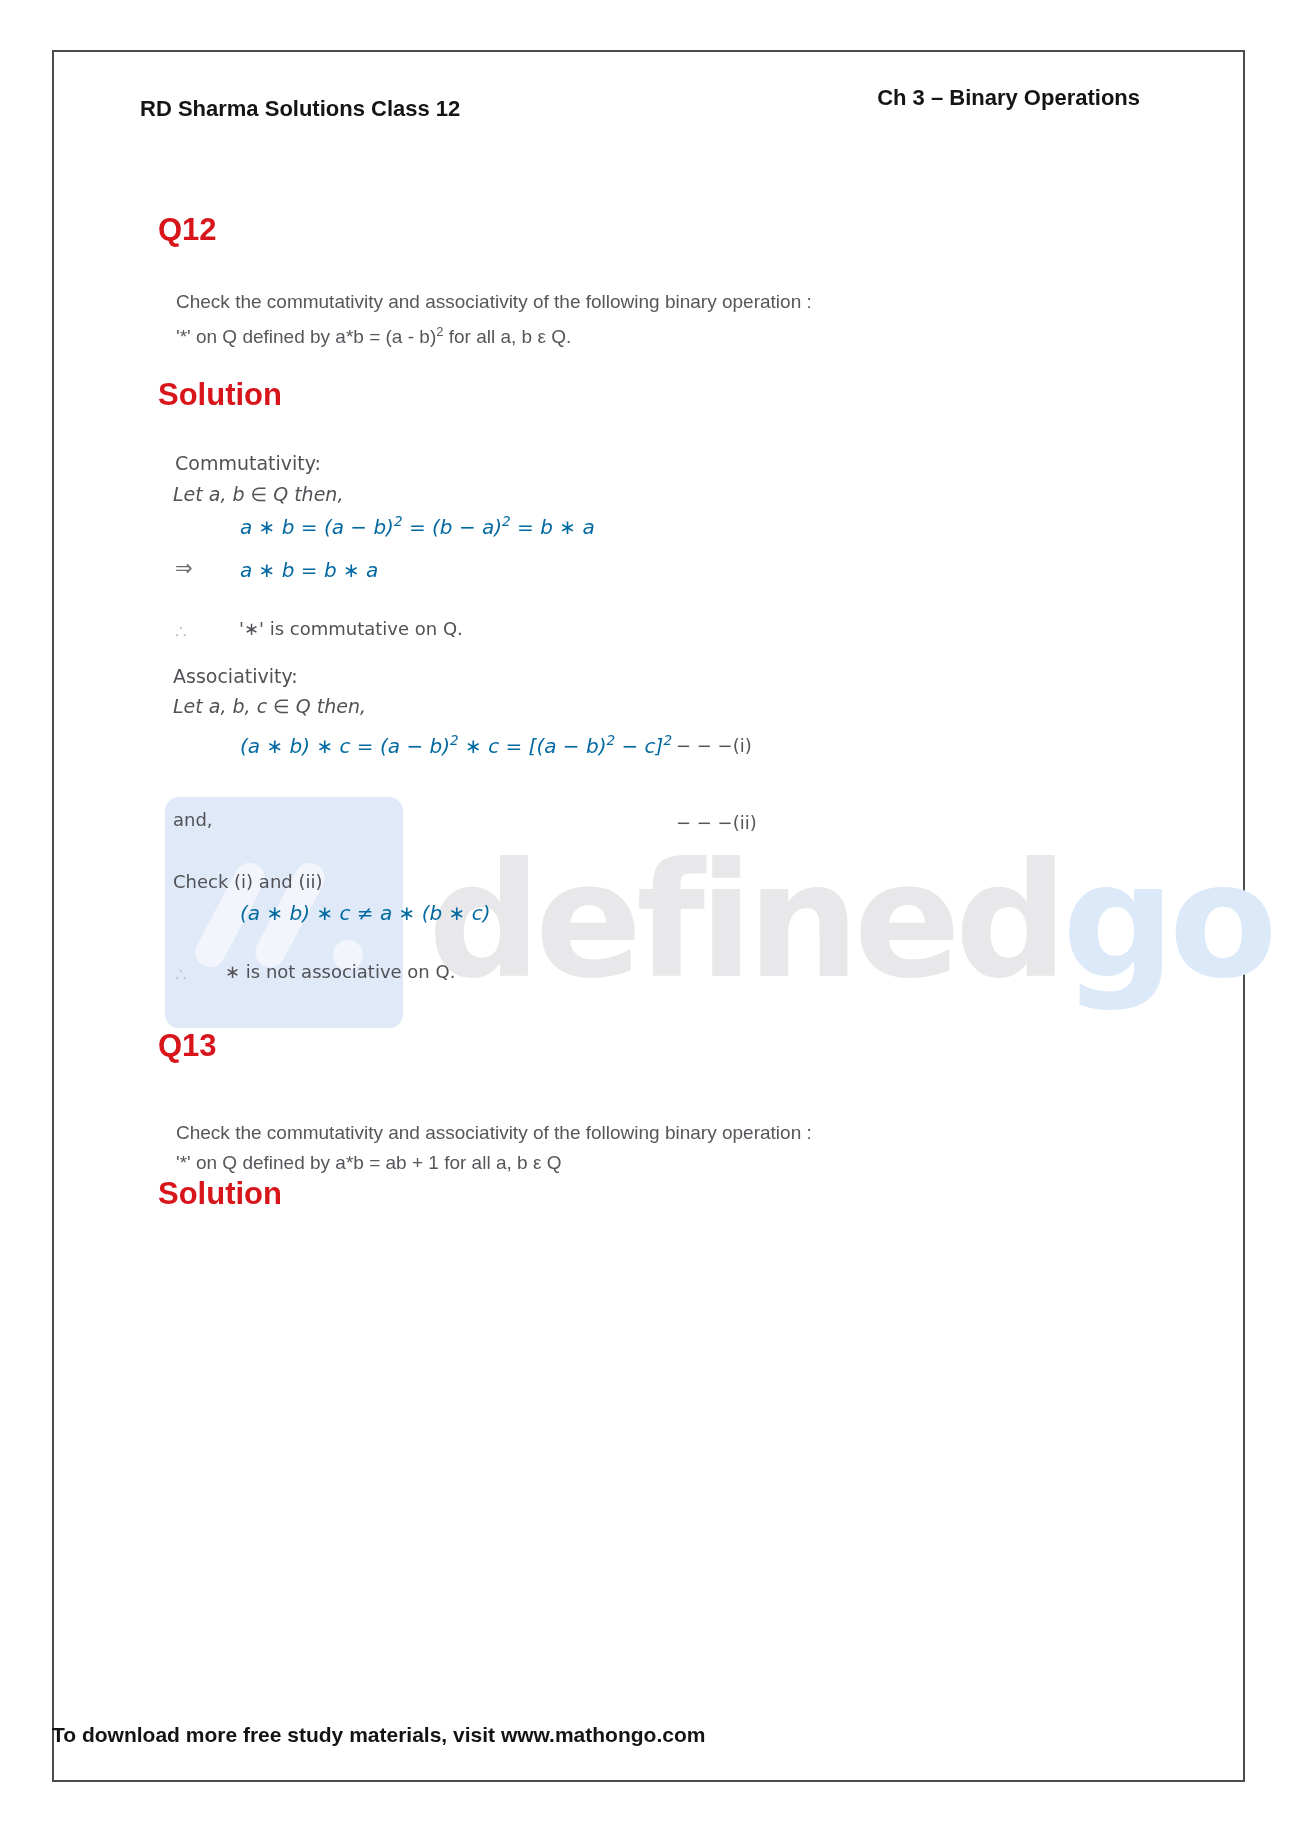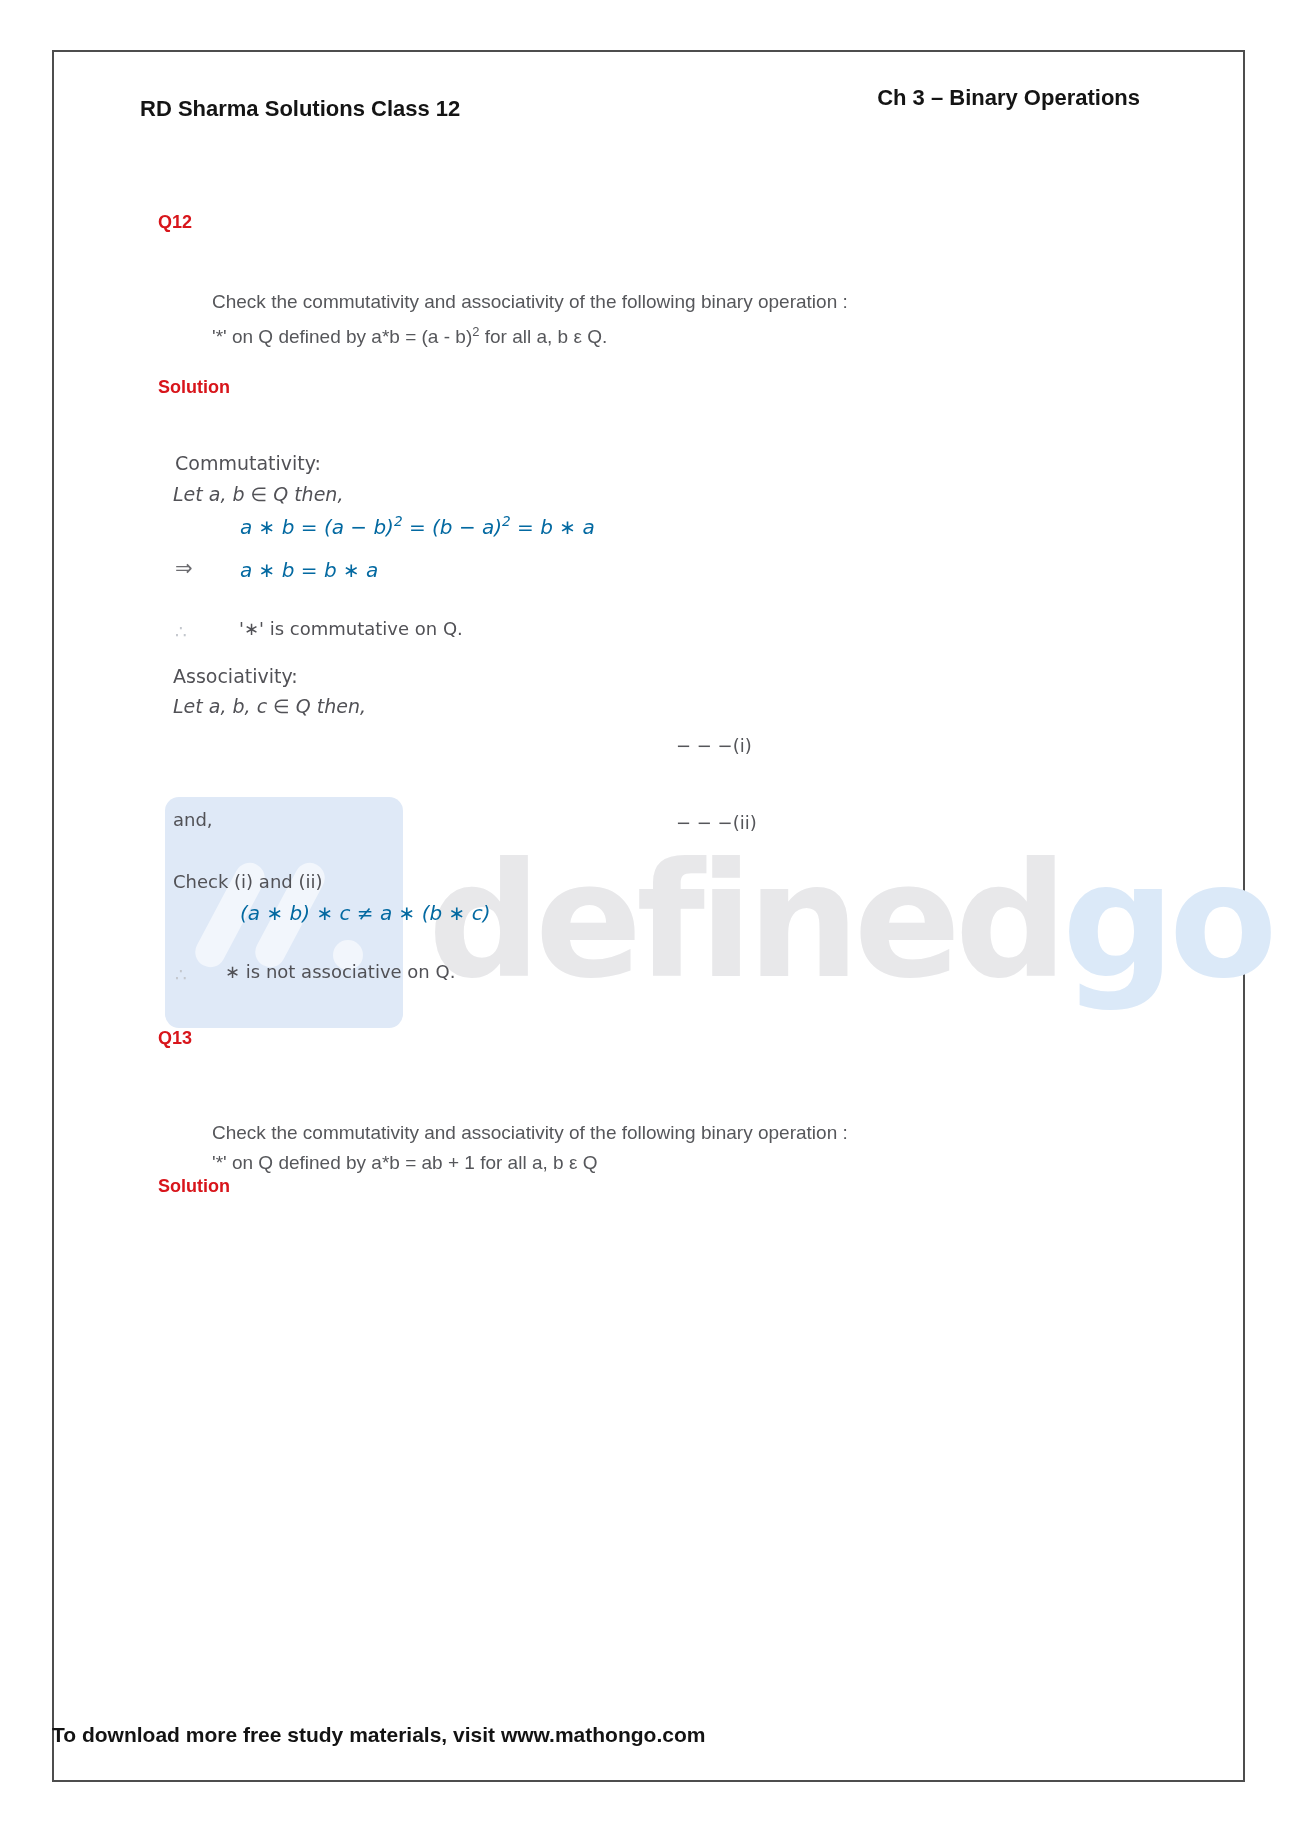--- a/index.html
+++ b/index.html
@@ -1,23 +1,23 @@
 <!DOCTYPE html>
 <html><head>
 <meta charset="utf-8">
 <style>
   html,body{margin:0;padding:0;background:#ffffff;}
   #canvas{position:relative;width:1300px;height:1838px;background:#ffffff;overflow:hidden;
           font-family:"Liberation Sans",sans-serif;}
   .abs{position:absolute;}
   .page-border{left:52px;top:50px;width:1189px;height:1728px;border:2px solid #4d4d4d;z-index:1;}
   .hdr{font-weight:bold;font-size:22px;color:#141414;z-index:3;white-space:nowrap;}
-  .red-h{font-weight:bold;font-size:18px;color:#d8151b;z-index:3;white-space:nowrap;}
+  .red-h{font-weight:bold;font-size:31px;color:#d8151b;z-index:3;white-space:nowrap;}
   .prob{font-size:19px;line-height:30px;color:#56575b;z-index:3;white-space:nowrap;
-        font-family:"Liberation Sans",sans-serif;margin-left:36px;}
+        font-family:"Liberation Sans",sans-serif;}
   .body-t{font-size:19px;color:#515156;z-index:3;white-space:nowrap;
           font-family:"DejaVu Sans",sans-serif;}
   .math{font-size:20px;font-style:italic;color:#0369a1;z-index:3;white-space:nowrap;
         font-family:"DejaVu Sans",sans-serif;}
   .math sup,.prob sup{font-size:0.68em;}
   .sym{font-size:21px;color:#6c6c70;z-index:3;font-family:"DejaVu Sans",sans-serif;}
   .faint{color:#c3c7cd;font-size:18px;z-index:3;font-family:"DejaVu Sans",sans-serif;}
   .tag{font-size:18px;color:#55565a;z-index:3;white-space:nowrap;font-family:"DejaVu Sans",sans-serif;}
   .hl-rect{left:165px;top:797px;width:238px;height:231px;background:#dfe9f7;border-radius:14px;z-index:2;}
   .logo{left:205px;top:850px;width:180px;height:135px;z-index:2;}
@@ -63,20 +63,21 @@
 
   <div class="abs sym" style="left:175px;top:556px;">⇒</div>
   <div class="abs math" style="left:240px;top:558px;">a ∗ b = b ∗ a</div>
 
   <div class="abs faint" style="left:175px;top:621px;">∴</div>
   <div class="abs body-t" style="left:239px;top:618px;font-size:18px;">'∗' is commutative on Q.</div>
 
   <div class="abs body-t" style="left:173px;top:665px;">Associativity:</div>
   <div class="abs body-t" style="left:173px;top:695px;font-style:italic;">Let a, b, c ∈ Q then,</div>
 
+  <div class="abs math supify" style="left:240px;top:732px;">(a ∗ b) ∗ c = (a − b)<sup>2</sup> ∗ c = [(a − b)<sup>2</sup> − c]<sup>2</sup></div>
   <div class="abs tag" style="left:676px;top:735px;">− − −(i)</div>
 
   <div class="abs body-t" style="left:173px;top:809px;font-size:18px;">and,</div>
   <div class="abs tag" style="left:676px;top:812px;">− − −(ii)</div>
 
   <div class="abs body-t" style="left:173px;top:871px;font-size:18px;">Check (i) and (ii)</div>
   <div class="abs math" style="left:240px;top:901px;">(a ∗ b) ∗ c ≠ a ∗ (b ∗ c)</div>
 
   <div class="abs faint" style="left:175px;top:964px;">∴</div>
   <div class="abs body-t" style="left:225px;top:961px;font-size:18px;">∗ is not associative on Q.</div>

